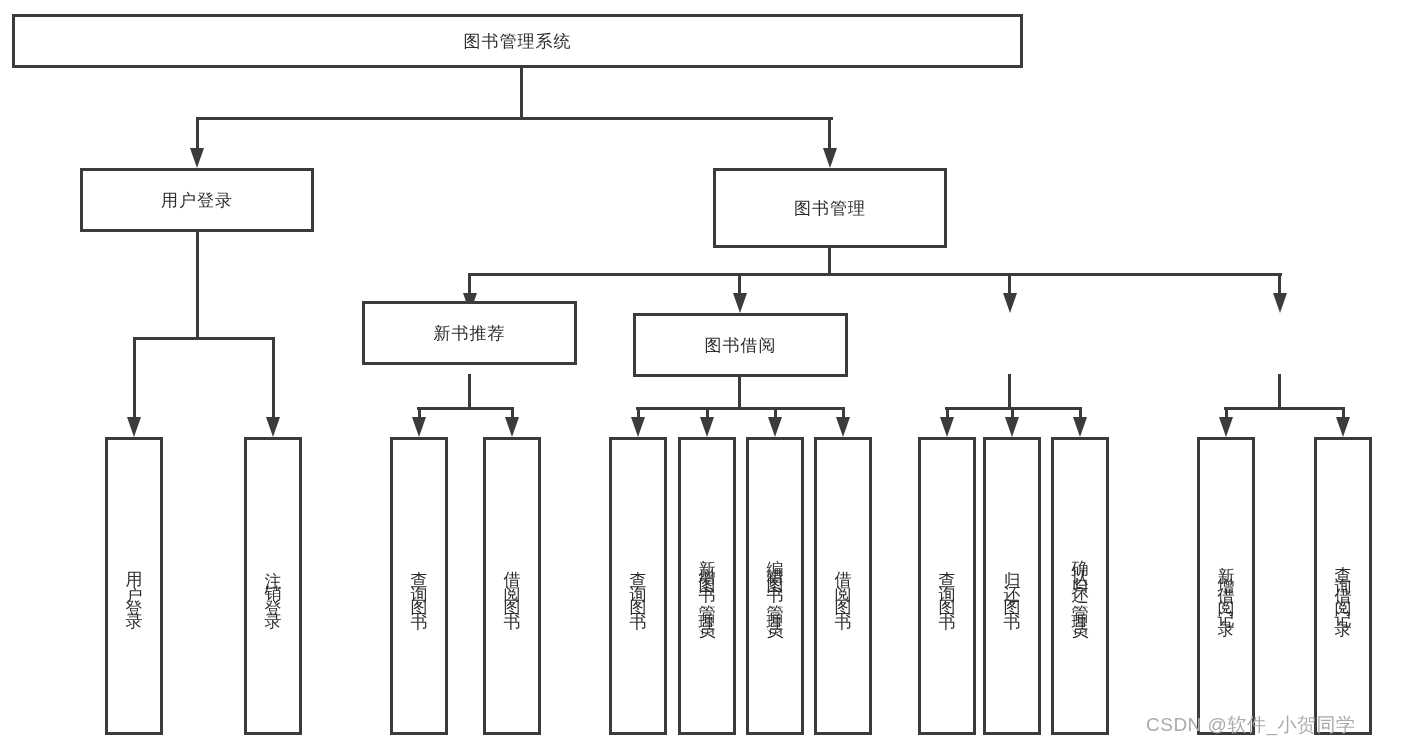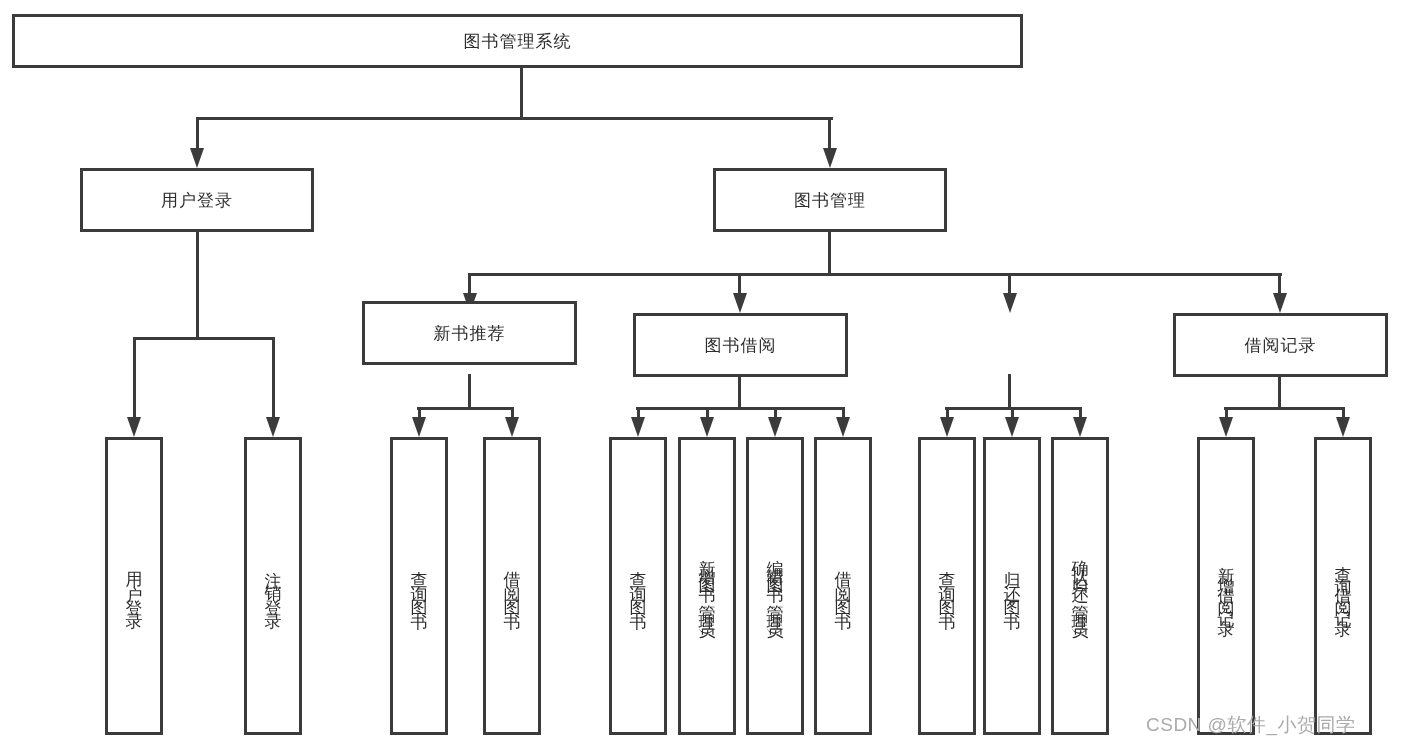--- a/index.html
+++ b/index.html
@@ -78,21 +78,21 @@
   <div class="vline" style="left:520px; top:68px; height:50px;"></div>
   <div class="hline" style="left:196px; top:117px; width:637px;"></div>
   <div class="vline" style="left:196px; top:117px; height:31px;"></div>
   <div class="arrow" style="left:190px; top:148px;"></div>
   <div class="vline" style="left:828px; top:117px; height:31px;"></div>
   <div class="arrow" style="left:823px; top:148px;"></div>
 
   <div class="node" style="left:80px; top:168px; width:234px; height:64px;">
     <span>用户登录</span>
   </div>
-  <div class="node" style="left:713px; top:168px; width:234px; height:64px;text-align:center;">
+  <div class="node" style="left:713px; top:168px; width:234px; height:80px;text-align:center;">
     <span>图书管理</span>
   </div>
 
   <div class="vline" style="left:196px; top:230px; height:110px;"></div>
   <div class="hline" style="left:133px; top:337px; width:142px;"></div>
   <div class="vline" style="left:133px; top:337px; height:80px;"></div>
   <div class="arrow" style="left:127px; top:417px;"></div>
   <div class="vline" style="left:272px; top:337px; height:80px;"></div>
   <div class="arrow" style="left:266px; top:417px;"></div>
 
@@ -105,23 +105,20 @@
   <div class="vline" style="left:1008px; top:273px; height:21px;"></div>
   <div class="arrow" style="left:1003px; top:293px;"></div>
   <div class="vline" style="left:1278px; top:273px; height:21px;"></div>
   <div class="arrow" style="left:1273px; top:293px;"></div>
 
   <div class="node" style="left:362px; top:301px; width:215px; height:64px;">
     <span>新书推荐</span>
   </div>
   <div class="node" style="left:633px; top:313px; width:215px; height:64px;">
     <span>图书借阅</span>
-  </div>
-  <div class="node" style="left:1173px; top:313px; width:215px; height:64px;">
-    <span>借阅记录</span>
   </div>
 
   <div class="vline" style="left:468px; top:374px; height:33px;"></div>
   <div class="vline" style="left:738px; top:374px; height:33px;"></div>
   <div class="vline" style="left:1008px; top:374px; height:33px;"></div>
   <div class="vline" style="left:1278px; top:374px; height:33px;"></div>
 
   <div class="hline" style="left:417px; top:407px; width:97px;"></div>
   <div class="hline" style="left:636px; top:407px; width:209px;"></div>
   <div class="hline" style="left:945px; top:407px; width:137px;"></div>

